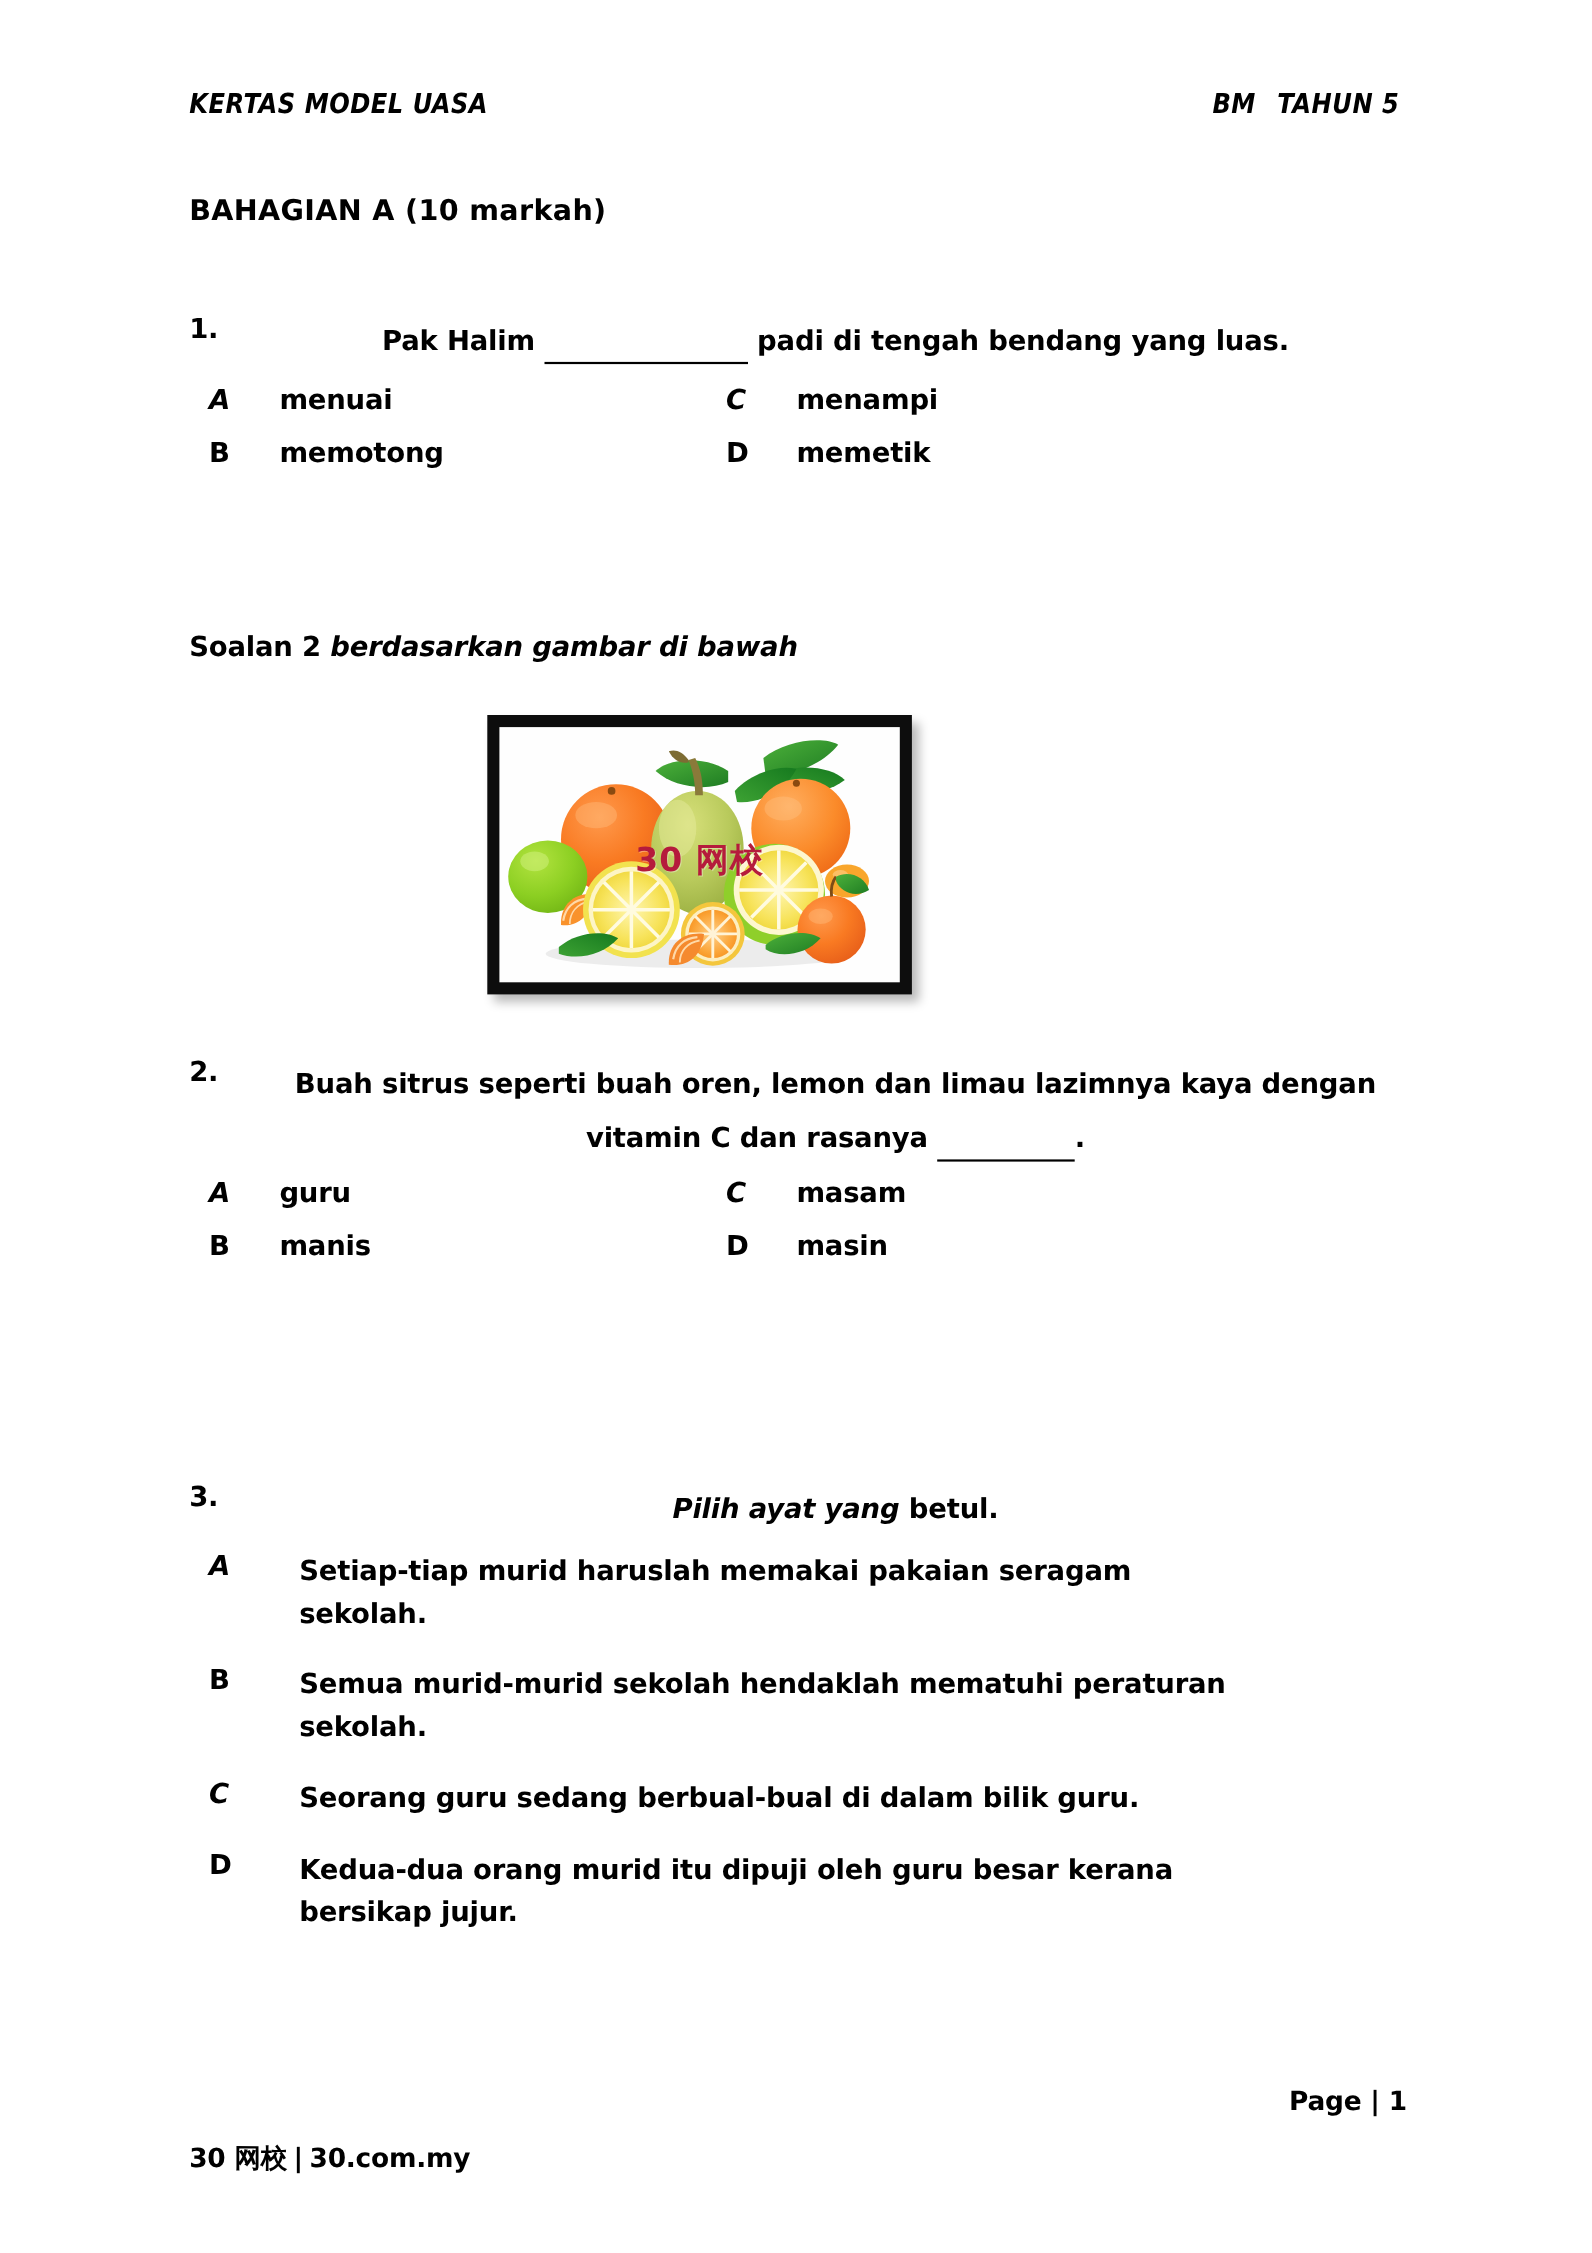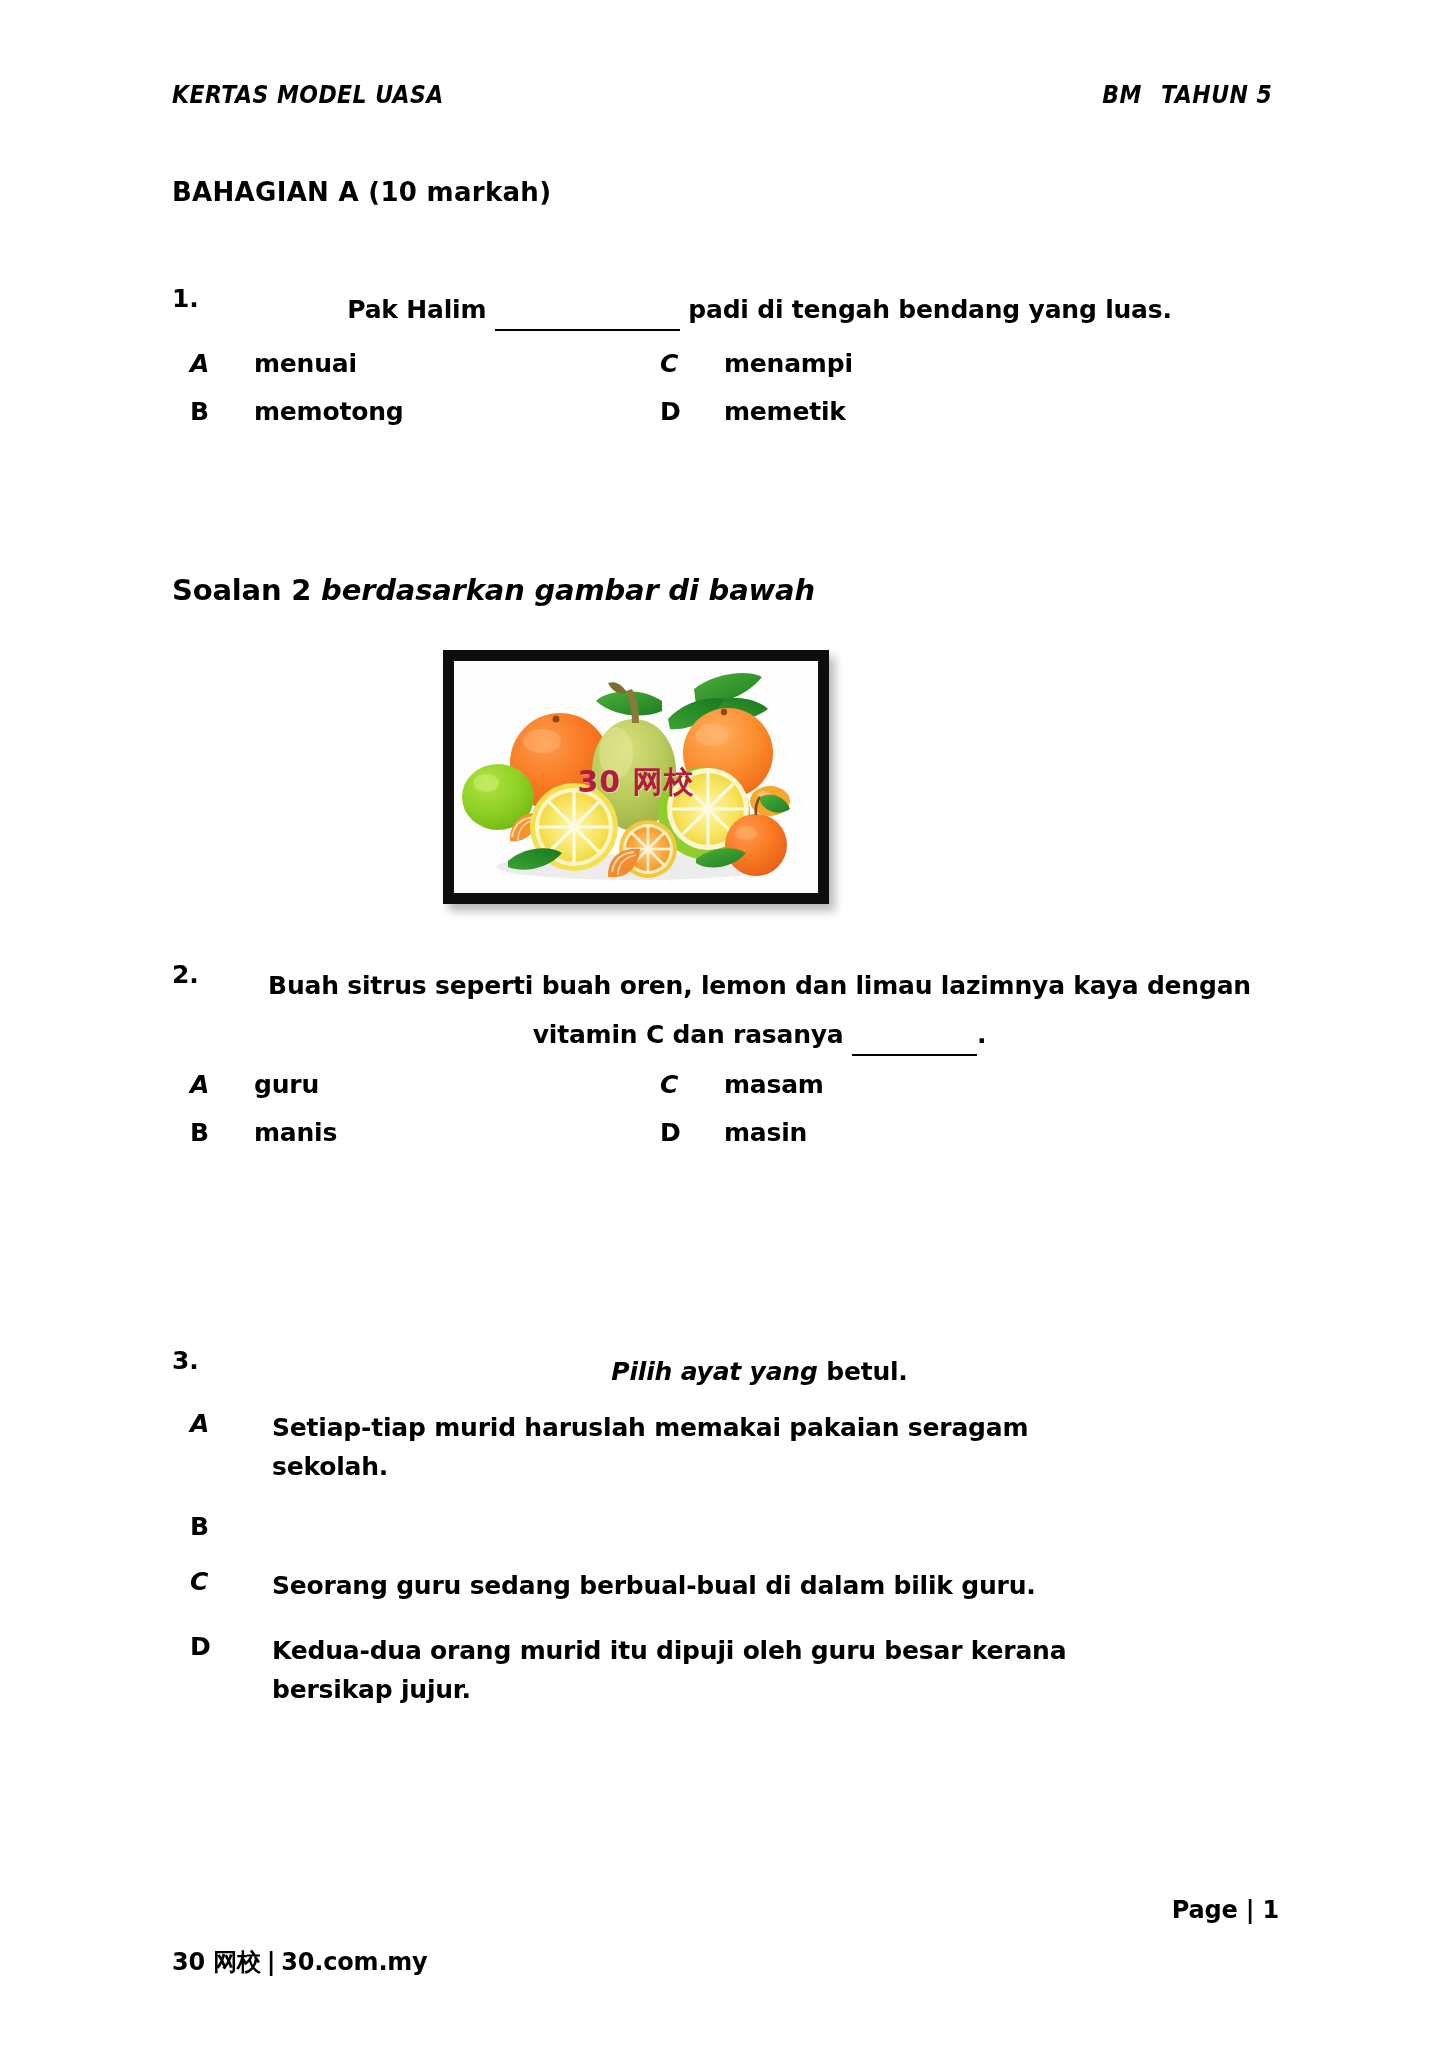--- a/index.html
+++ b/index.html
@@ -143,21 +143,21 @@
     flex: 1 1 auto;
     line-height: 1.55;
     max-width: 860px;
   }
 
   
   .soalan-label {
     position: absolute;
     left: 172px;
     top: 573px;
-    font-size: 29px;
+    font-size: 25px;
     white-space: nowrap;
   }
   .soalan-label .bold-part {
     font-weight: bold;
   }
   .soalan-label .ital-part {
     font-style: italic;
     font-weight: bold;
   }
 
@@ -448,20 +448,21 @@
       <div class="q-num">3.</div>
       <div class="q-text"><span class="ital">Pilih ayat yang</span> <span class="bold">betul.</span></div>
     </div>
     <div class="opts-1col" style="margin-top:12px;">
       <div class="opt-line">
         <span class="opt-letter">A</span>
         <span class="opt-text">Setiap-tiap murid haruslah memakai pakaian seragam sekolah.</span>
       </div>
       <div class="opt-line">
         <span class="opt-letter plain">B</span>
+        <span class="opt-text">Semua murid-murid sekolah hendaklah mematuhi peraturan sekolah.</span>
       </div>
       <div class="opt-line">
         <span class="opt-letter">C</span>
         <span class="opt-text">Seorang guru sedang berbual-bual di dalam bilik guru.</span>
       </div>
       <div class="opt-line">
         <span class="opt-letter plain">D</span>
         <span class="opt-text">Kedua-dua orang murid itu dipuji oleh guru besar kerana bersikap jujur.</span>
       </div>
     </div>

